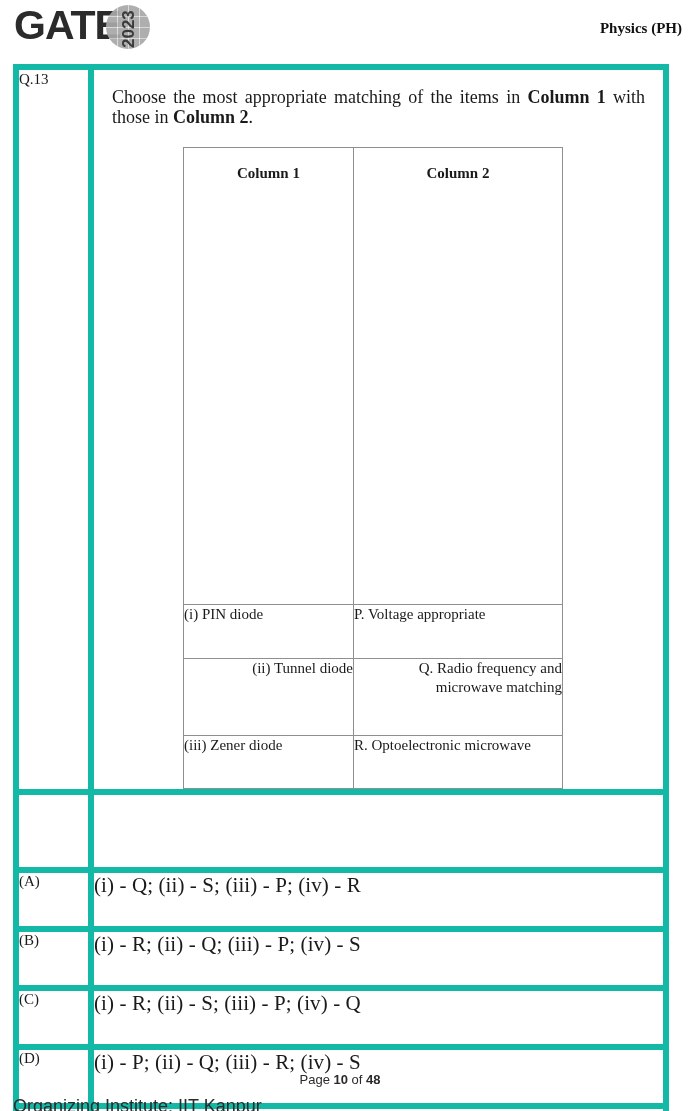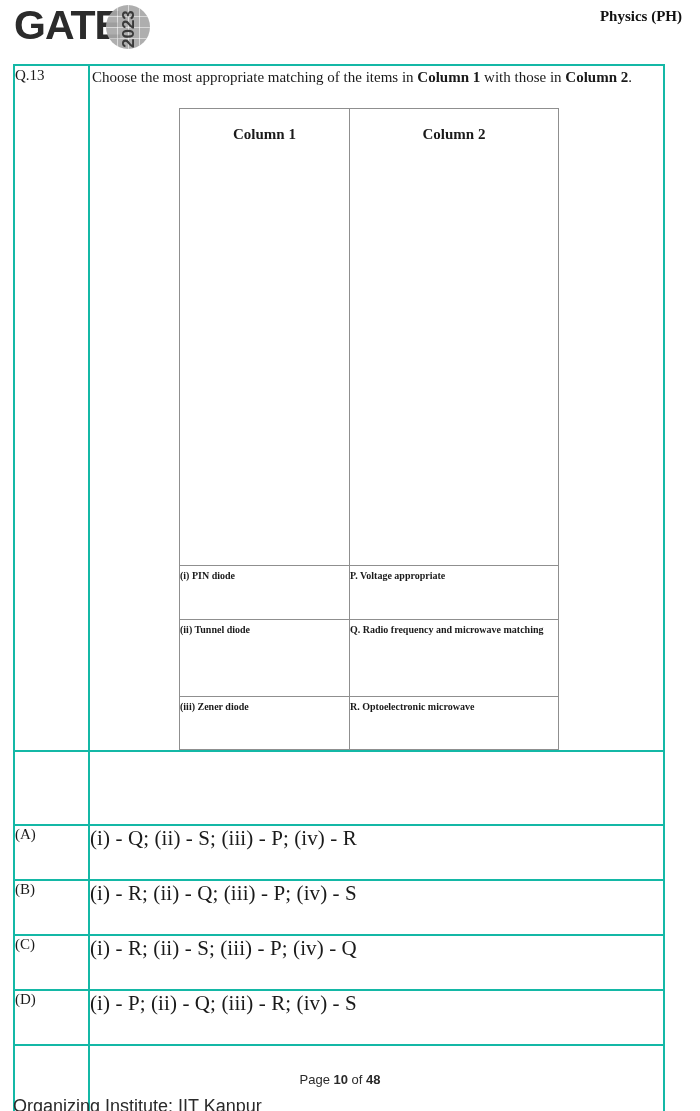--- a/index.html
+++ b/index.html
@@ -84,58 +84,58 @@
     font-size: 17px;
     color: #3a3a3a;
     writing-mode: vertical-rl;
     transform: rotate(180deg);
     letter-spacing: 0px;
     line-height: 22px;
   }
   .paper-label {
     position: absolute;
     right: 18px;
-    top: 8px;
+    top: 20px;
     font-family: "Liberation Serif", "DejaVu Serif", serif;
     font-weight: bold;
     font-size: 15px;
     color: #111;
   }
 
   
   .qtable {
     position: absolute;
     left: 13px;
     top: 64px;
     width: 652px;
     border-collapse: collapse;
     table-layout: fixed;
   }
   .qtable td {
-    border: 2px solid #14b8a6;
+    border: 6px solid #14b8a6;
     vertical-align: top;
     padding: 0;
   }
   .col-label { width: 75px; }
   .col-body  { width: 575px; }
 
   .label-cell {
     font-size: 15px;
     padding: 11px 0 0 9px;
     line-height: 19px;
   }
   .body-cell {
     font-size: 15px;
     padding: 11px 10px 8px 10px;
     line-height: 19px;
   }
   .qtext {
     text-align: justify;
-    margin: 2px;
-    font-size: 15px;
+    margin: 18px;
+    font-size: 18px;
     line-height: 19.5px;
   }
   .qtext b { font-weight: bold; }
 
   .row-question td { height: 456px; }
   .row-gap1 td { height: 72px; }
   .row-option td { height: 53px; }
   .row-gap2 td { height: 65px; }
 
   .option-label {
@@ -164,27 +164,26 @@
   .mcol2 { width: 209px; }
   .match-head {
     text-align: center;
     font-weight: bold;
     font-size: 15px;
     height: 50px;
     line-height: 50px;
     padding: 0;
   }
   .match-cell {
-    font-size: 10px;
+    font-size: 15px;
     line-height: 19px;
     padding: 13px 8px 10px 10px;
-    font-weight: bold;
   }
   .mrow-1 td { height: 53px; }
-  .mrow-2 td { height: 76px; }
+  .mrow-2 td { height: 76px; text-align: right; }
   .mrow-3 td { height: 52px; }
   .mrow-4 td { height: 53px; }
 
   
   .page-footer {
     position: absolute;
     left: 0;
     bottom: 0;
     width: 700px;
     height: 52px;

